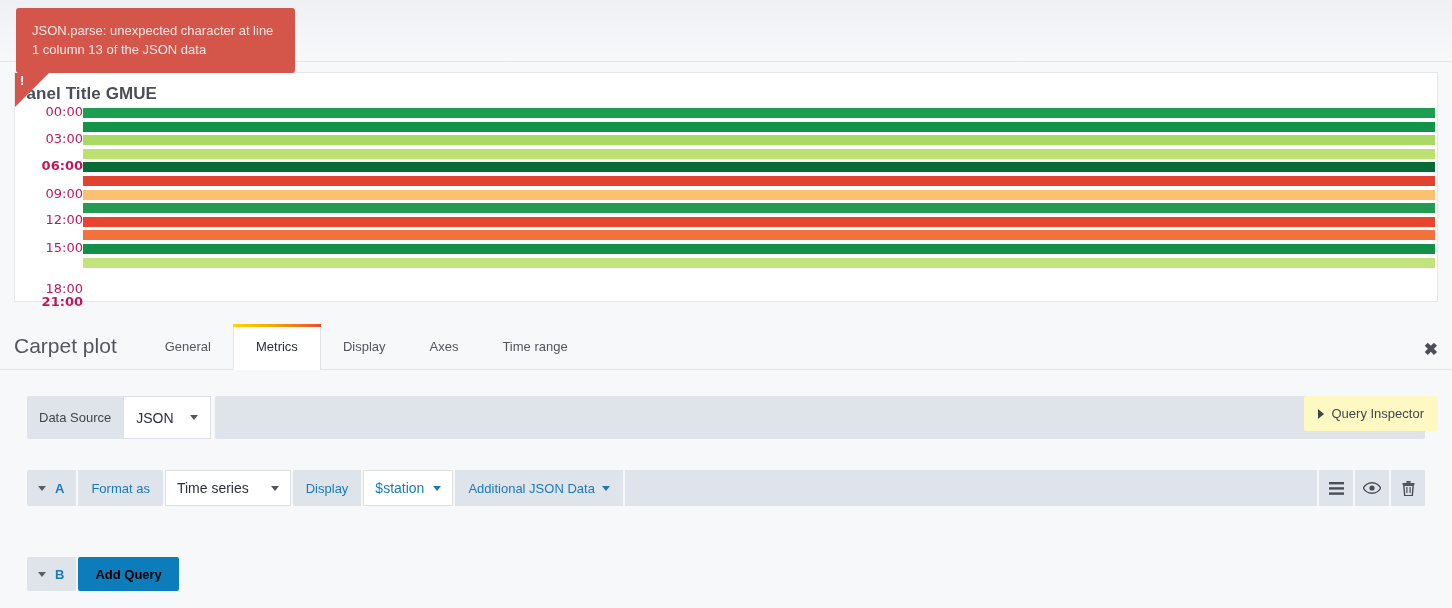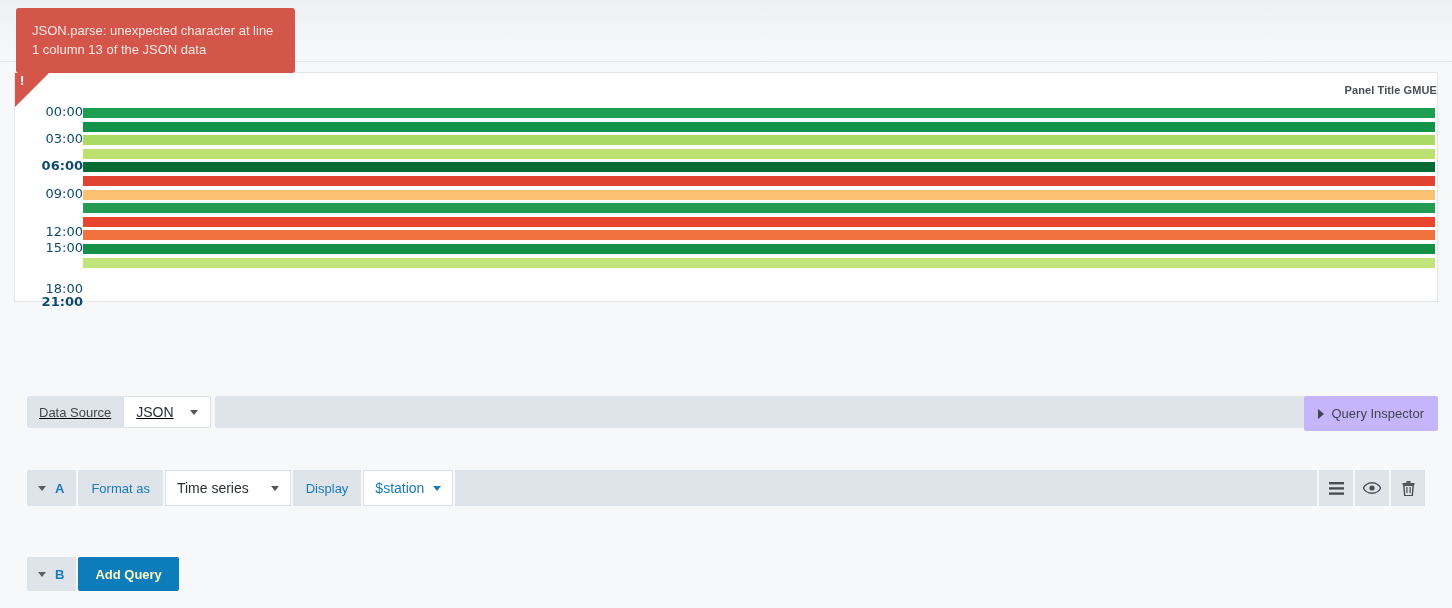--- a/index.html
+++ b/index.html
@@ -20,22 +20,22 @@
   }
 
   
   #graph-panel {
     position: absolute; left: 14px; top: 72px;
     width: 1424px; height: 230px;
     background: #ffffff;
     border: 1px solid #e4e6eb;
   }
   #panel-title {
-    text-align: right;
-    font-size: 11px;
+    text-align: left;
+    font-size: 17px;
     font-weight: bold;
     color: #4a4f57;
     padding-top: 11px;
     letter-spacing: .1px;
   }
   
   #panel-error-corner {
     position: absolute; left: 0; top: 0;
     width: 0; height: 0;
     border-top: 34px solid #d4564a;
@@ -72,21 +72,21 @@
   #carpet-area {
     position: absolute; left: 0; top: 28px;
     width: 1424px; height: 200px;
   }
   .y-tick {
     position: absolute;
     right: 0;
     width: 62px;
     text-align: right;
     font-size: 13px;
-    color: #0c4a6e;
+    color: #be185d;
     font-family: "DejaVu Sans", sans-serif;
   }
   #y-axis { position: absolute; left: 0; top: 0; width: 68px; height: 200px; }
   #bars { position: absolute; left: 68px; top: 0; right: 4px; height: 200px; }
   .carpet-bar {
     position: absolute;
     left: 0;
     height: 10px;
   }
 
@@ -140,23 +140,22 @@
     font-size: 17px;
     color: #4a4e57;
     cursor: pointer;
     line-height: 18px;
     font-weight: bold;
   }
 
   
   #ds-row {
     position: absolute; left: 27px; top: 78px;
-    width: 1398px; height: 32px;
+    width: 1398px; height: 43px;
     display: flex;
-    text-decoration: underline;
   }
   .seg-label {
     background: #dfe3ea;
     color: #41454d;
     font-size: 13px;
     display: flex; align-items: center;
     padding: 0 12px;
     border-radius: 2px 0 0 2px;
   }
   .seg-select {
@@ -176,21 +175,21 @@
   }
   #ds-filler {
     flex: 1;
     background: #dfe3ea;
     margin-left: 4px;
     border-radius: 2px;
   }
   #query-inspector {
     position: absolute; right: 14px; top: 78px;
     height: 35px;
-    background: #c4b5fd;
+    background: #fef9c3;
     color: #41454d;
     font-size: 13px;
     display: flex; align-items: center; gap: 8px;
     padding: 0 14px;
     border-radius: 2px;
     cursor: pointer;
   }
   .caret-right {
     width: 0; height: 0;
     border-top: 5px solid transparent;
@@ -274,21 +273,21 @@
   }
 
   
   #query-b-row {
     position: absolute; left: 27px; top: 239px;
     height: 34px;
     display: flex;
   }
   #add-query-btn {
     background: #0c7cba;
-    color: #fef9c3;
+    color: #000000;
     font-size: 13px;
     font-weight: bold;
     display: flex; align-items: center;
     padding: 0 17px;
     margin-left: 2px;
     cursor: pointer;
     border-radius: 2px;
   }
 </style>
 </head>
@@ -301,21 +300,21 @@
   <div id="panel-error-mark">!</div>
 
   <div id="panel-title">Panel Title GMUE</div>
 
   <div id="carpet-area">
     <div id="y-axis">
         <div class="y-tick" style="top: 3px;">00:00</div>
         <div class="y-tick" style="top: 30.2px;">03:00</div>
         <div class="y-tick" style="top: 57.4px; font-weight: bold;">06:00</div>
         <div class="y-tick" style="top: 84.6px;">09:00</div>
-        <div class="y-tick" style="top: 123px;">12:00</div>
+        <div class="y-tick" style="top: 111px;">12:00</div>
         <div class="y-tick" style="top: 139px;">15:00</div>
         <div class="y-tick" style="top: 180px; text-align: right;">18:00</div>
         <div class="y-tick" style="top: 193.4px; font-weight: bold;">21:00</div>
       </div>
     <div id="bars">
         <div class="carpet-bar" style="top: 7px; width: 1352px; background: rgb(29, 158, 83);"></div>
         <div class="carpet-bar" style="top: 20.6px; width: 1352px; background: rgb(19, 146, 74);"></div>
         <div class="carpet-bar" style="top: 34.2px; width: 1352px; background: rgb(170, 218, 100);"></div>
         <div class="carpet-bar" style="top: 47.8px; width: 1352px; background: rgb(189, 224, 114);"></div>
         <div class="carpet-bar" style="top: 61.4px; width: 1352px; background: rgb(6, 107, 52);"></div>
@@ -328,20 +327,29 @@
         <div class="carpet-bar" style="top: 156.6px; width: 1352px; background: rgb(195, 227, 124);"></div>
       </div>
   </div>
 </div>
 
 <div id="error-tooltip">JSON.parse: unexpected character at line 1 column 13 of the JSON data</div>
 <div id="error-tooltip-arrow"></div>
 
 <div id="editor">
 
+  <div id="tab-bar">
+    <div id="editor-title">Carpet plot</div>
+    <div class="tab">General</div>
+    <div class="tab active">Metrics</div>
+    <div class="tab">Display</div>
+    <div class="tab">Axes</div>
+    <div class="tab">Time range</div>
+    <div id="close-btn">✖</div>
+  </div>
 
   <div id="ds-row">
     <div class="seg-label">Data Source</div>
     <div class="seg-select">
       <span>JSON</span>
       <span class="caret-down"></span>
     </div>
     <div id="ds-filler"></div>
   </div>
 
@@ -357,20 +365,24 @@
     </div>
     <div class="btn-blue-label">Format as</div>
     <div class="sel-white">
       <span>Time series</span>
       <span class="caret-down"></span>
     </div>
     <div class="btn-blue-label">Display</div>
     <div class="sel-white-blue">
       <span>$station</span>
       <span class="caret-blue"></span>
+    </div>
+    <div class="btn-blue-label">
+      <span>Additional JSON Data</span>
+      <span class="caret-blue" style="margin-left:7px;"></span>
     </div>
     <div id="row-a-filler"></div>
     <div class="icon-btn">
       <svg width="15" height="13" viewBox="0 0 15 13" aria-hidden="true">
         <rect x="0" y="0" width="15" height="2.4" fill="#4a4e57"></rect>
         <rect x="0" y="5.2" width="15" height="2.4" fill="#4a4e57"></rect>
         <rect x="0" y="10.4" width="15" height="2.4" fill="#4a4e57"></rect>
       </svg>
     </div>
     <div class="icon-btn">

